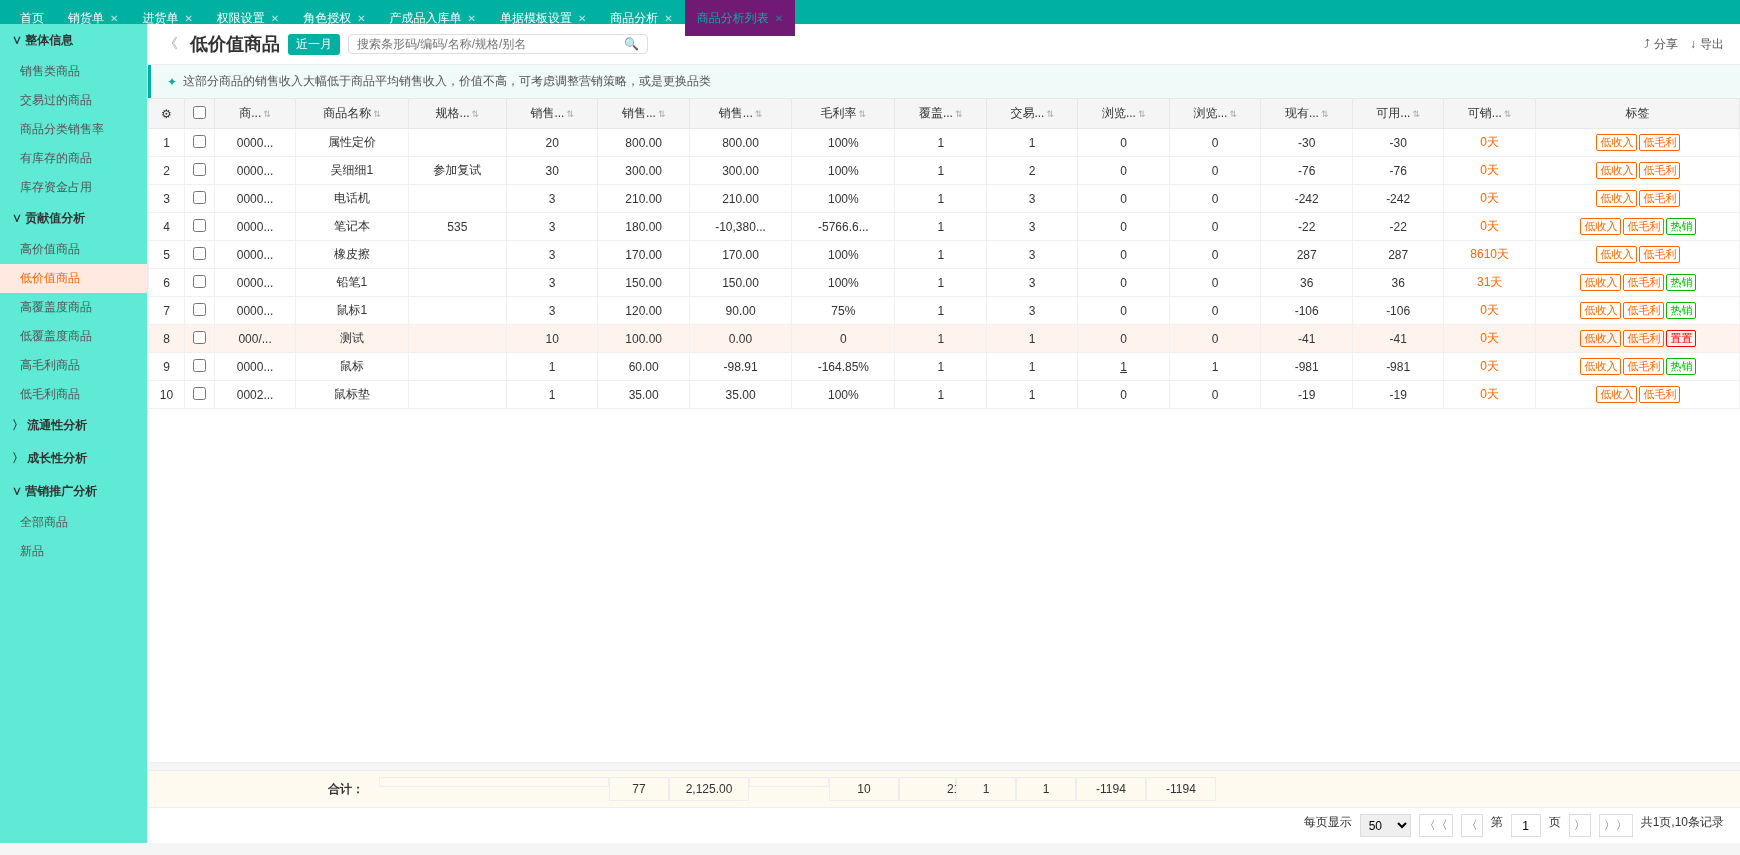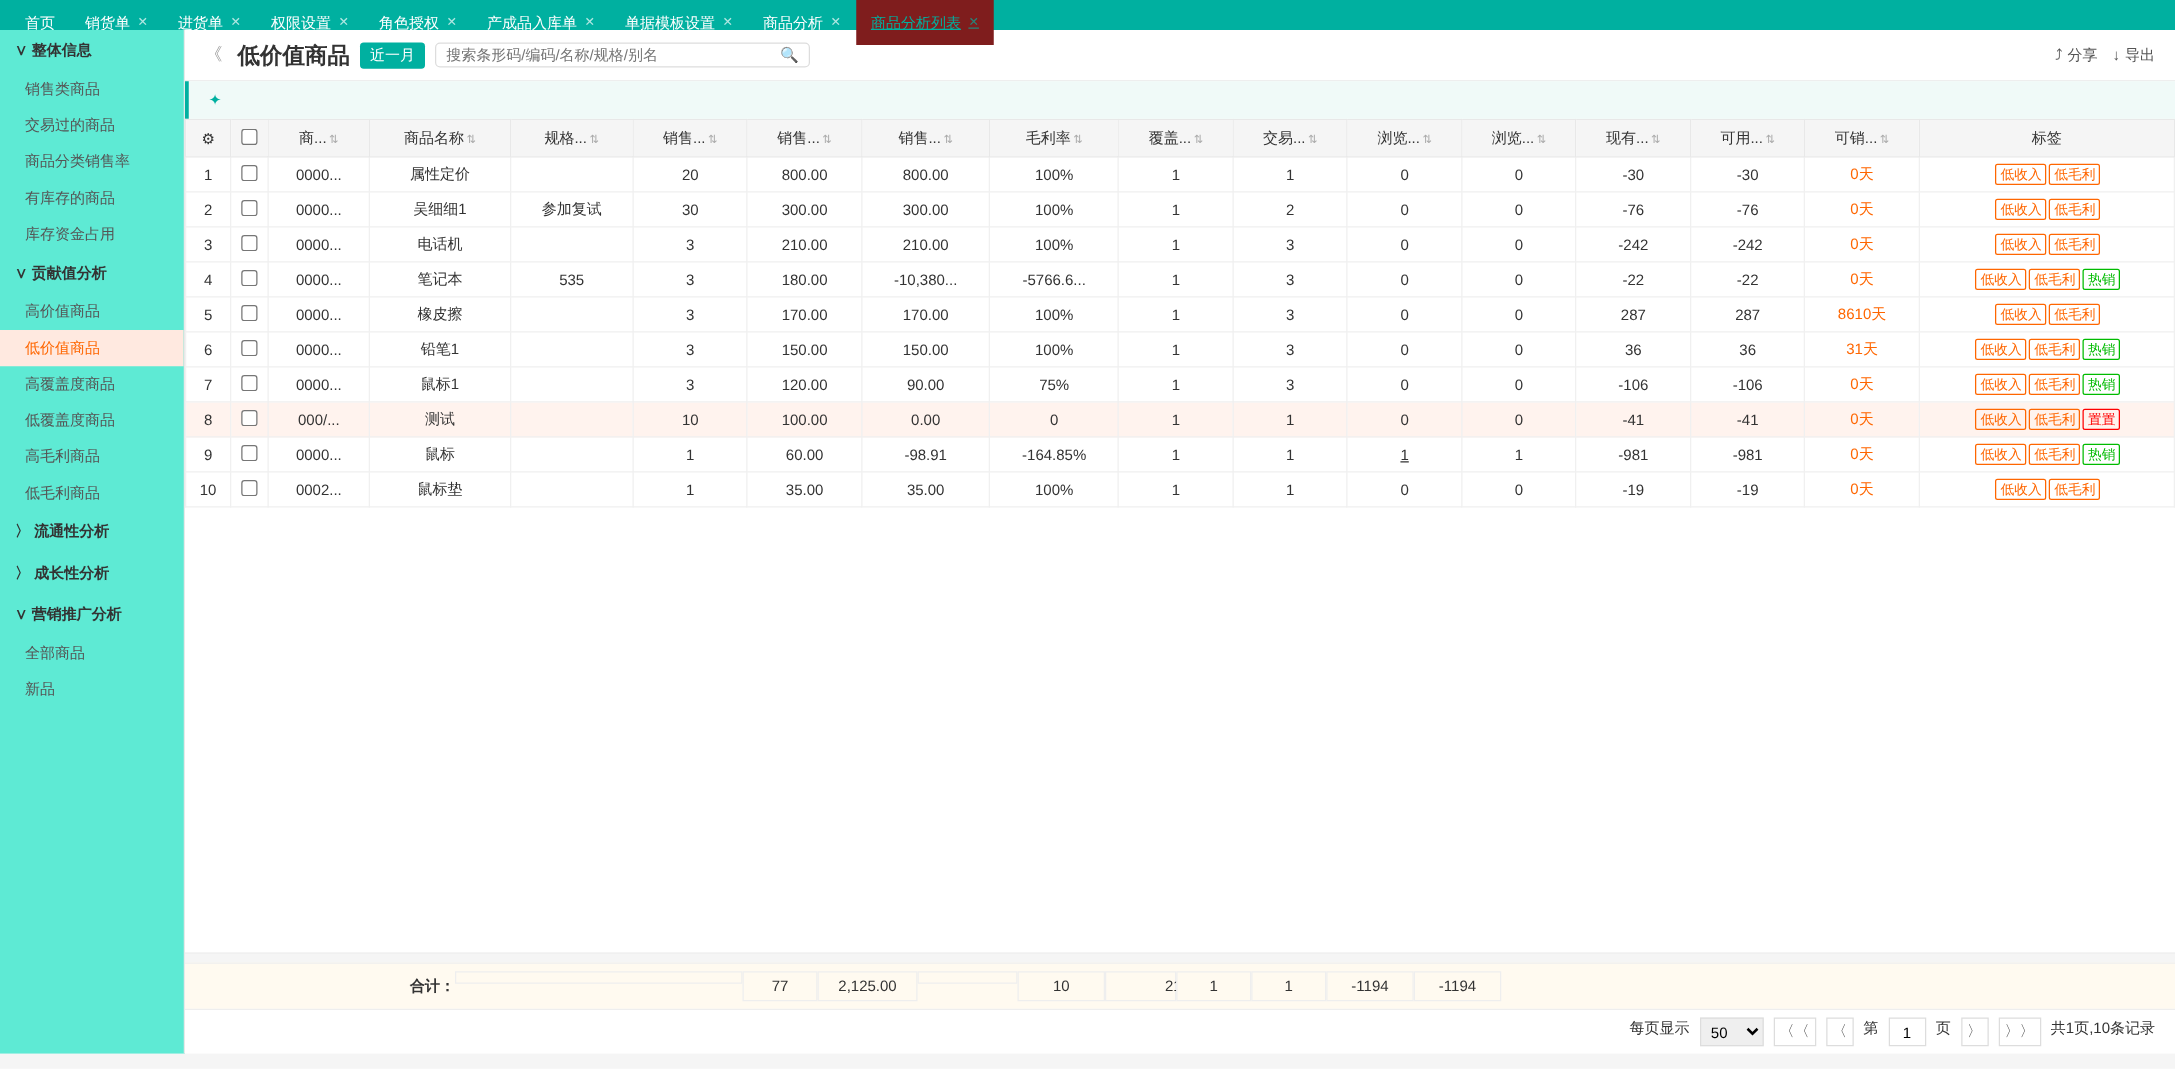--- a/index.html
+++ b/index.html
@@ -17,21 +17,21 @@
       color: #fff;
       padding: 0 12px;
       height: 36px;
       display: flex;
       align-items: center;
       cursor: pointer;
       white-space: nowrap;
       font-size: 13px;
       position: relative;
     }
-    .nav-item.active { background: #7f1d1d; color: #00b0a0; text-decoration: underline; }
+    .nav-item.active { background: #701a75; color: #00b0a0; }
     .nav-item .close-x { margin-left: 6px; font-size: 10px; opacity: 0.7; }
 
     
     .main-layout {
       display: flex;
       height: calc(855px - 36px);
     }
 
     
     .sidebar {
@@ -187,21 +187,21 @@
     .orange-text { color: #f60; }
     .underline { text-decoration: underline; cursor: pointer; }
 
     
     .footer-total {
       background: #fffaf0;
       border-top: 1px solid #eee;
       padding: 6px 16px;
       display: flex;
       align-items: center;
-      gap: 0;
+      gap: 15px;
       font-size: 12px;
     }
     .total-label {
       width: 200px;
       text-align: right;
       color: #333;
       font-weight: bold;
       flex-shrink: 0;
     }
     .total-cell {
@@ -346,20 +346,21 @@
         </div>
         <div class="action-btn">
           <span>↓</span>
           <span>导出</span>
         </div>
       </div>
     </div>
 
     <div class="notice-bar">
       <span style="color:#00b0a0;">✦</span>
+      <span>这部分商品的销售收入大幅低于商品平均销售收入，价值不高，可考虑调整营销策略，或是更换品类</span>
     </div>
 
     <div class="table-container">
       <table>
         <thead>
           <tr>
             <th style="width:36px;">⚙</th>
             <th style="width:30px;"><input type="checkbox" style=""></th>
             <th>
                 <div class="col-header">

